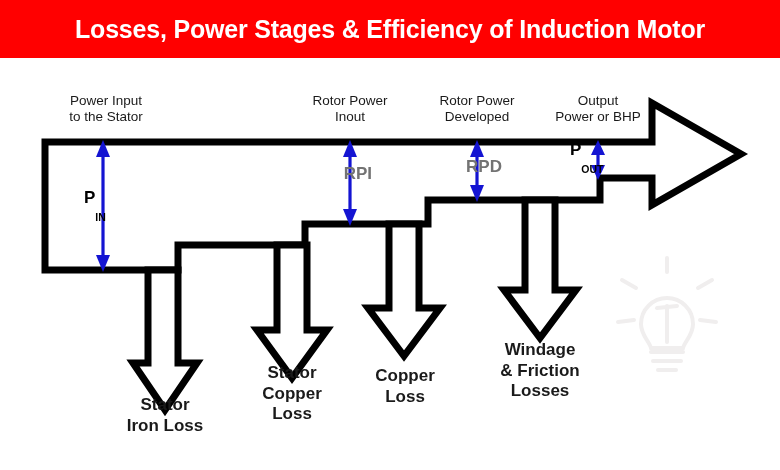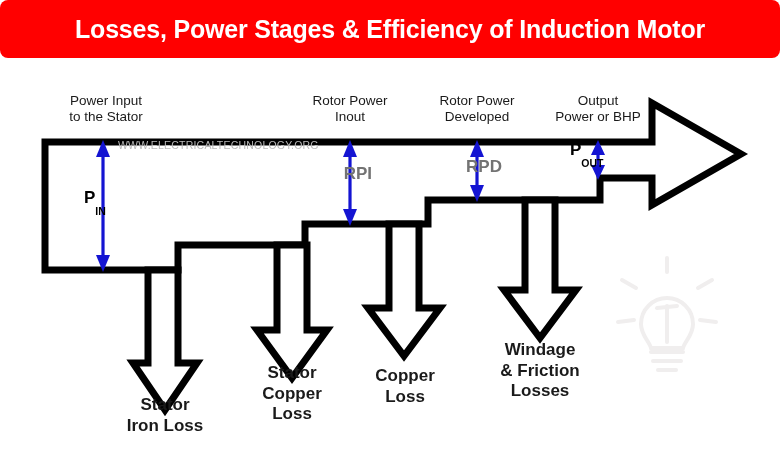--- a/index.html
+++ b/index.html
@@ -6,36 +6,36 @@
   body{
     width:780px;height:470px;background:#ffffff;
     font-family:"Liberation Sans",sans-serif;
     overflow:hidden;position:relative;
   }
   #stage{position:relative;width:780px;height:470px;overflow:hidden;background:#fff;}
 
   
   .banner{
     position:absolute;left:0;top:0;width:780px;height:58px;
-    background:#ff0000;display:flex;align-items:center;justify-content:center;border-radius:8px;
+    background:#ff0000;display:flex;align-items:center;justify-content:center;
   }
   .banner-title{
     color:#ffffff;font-weight:bold;font-size:25px;letter-spacing:-0.2px;
     font-family:"Liberation Sans",sans-serif;white-space:nowrap;
   }
 
   
   #diagram{position:absolute;left:0;top:0;width:780px;height:470px;}
 
   
   .lbl{position:absolute;text-align:center;color:#1a1a1a;line-height:1.22;}
   .hdr{font-size:13.5px;font-weight:400;}
   .loss{font-size:17px;font-weight:bold;}
   .pwr{position:absolute;font-size:17px;font-weight:bold;color:#000;}
-  .pwr sub{font-size:10.5px;font-weight:bold;vertical-align:baseline;position:relative;top:12px;}
+  .pwr sub{font-size:10.5px;font-weight:bold;vertical-align:baseline;position:relative;top:18px;}
   .stage-lbl{position:absolute;font-size:17px;font-weight:bold;color:#737373;text-align:right;}
   .watermark-txt{
     position:absolute;font-size:10.5px;color:#b9b9b9;letter-spacing:0.2px;
     font-family:"Liberation Sans",sans-serif;white-space:nowrap;
   }
 </style>
 </head>
 <body>
 
 <div id="stage">
@@ -106,21 +106,20 @@
       </g>
 
       <g>
         <line x1="598" y1="150" x2="598" y2="170"></line>
         <polygon points="598,140 591,155 605,155" stroke="none"></polygon>
         <polygon points="598,180 591,165 605,165" stroke="none"></polygon>
       </g>
     </g>
   </svg>
 
-  <div class="watermark-txt" style="left:118px;top:139px;">WWW.ELECTRICALTECHNOLOGY.ORG</div>
 
   <div class="lbl hdr" style="left:46px;top:93px;width:120px;text-align:center;">
     <div>Power Input</div>
     <div>to the Stator</div>
   </div>
 
   <div class="lbl hdr" style="left:290px;top:93px;width:120px;">
     <div>Rotor Power</div>
     <div>Inout</div>
   </div>

